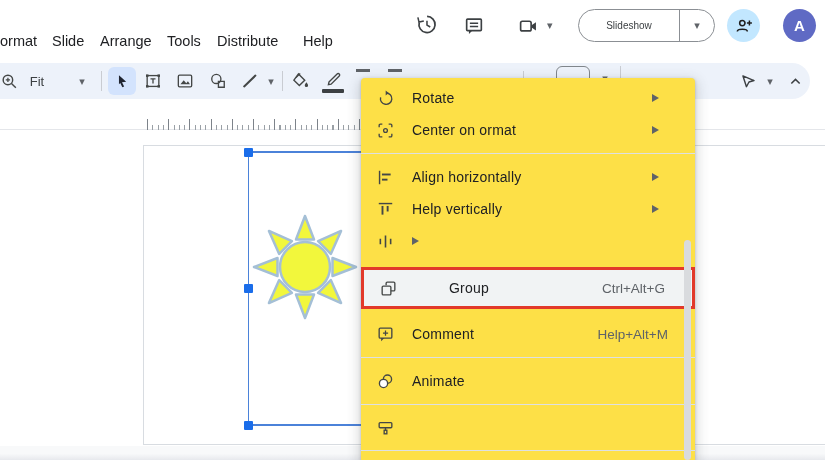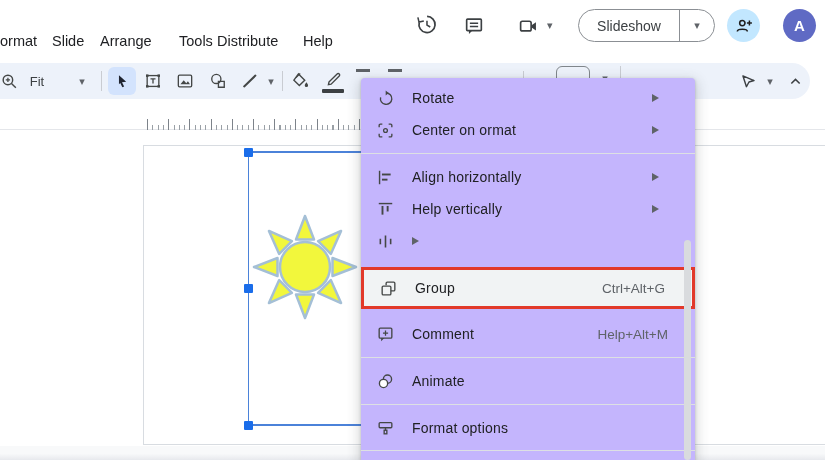--- a/index.html
+++ b/index.html
@@ -6,21 +6,21 @@
   #app{position:relative;width:825px;height:460px;overflow:hidden;background:#fff;
        font-family:"Liberation Sans",sans-serif;-webkit-font-smoothing:antialiased;}
   .abs{position:absolute;}
 
   
   .menubar-item{position:absolute;top:33px;font-size:14.5px;color:#202124;cursor:default;}
   .tb-icon{position:absolute;display:flex;align-items:center;justify-content:center;}
   .caret{font-size:11px;color:#5f6368;line-height:1;}
   .slideshow-btn{position:absolute;left:578px;top:9px;width:137px;height:33px;border:1px solid #8b8f94;
       border-radius:17px;display:flex;align-items:center;background:#fff;box-sizing:border-box;}
-  .slideshow-label{flex:1;text-align:center;font-size:14px;color:#3c4043;}
+  .slideshow-label{flex:1;text-align:center;font-size:10px;color:#3c4043;}
   .slideshow-sep{width:1px;height:100%;background:#8b8f94;}
   .slideshow-caret{width:34px;text-align:center;}
   .circle-btn{position:absolute;border-radius:50%;display:flex;align-items:center;justify-content:center;}
   .share-btn{left:727px;top:9px;width:33px;height:33px;background:#c2e7ff;}
   .avatar{left:783px;top:9px;width:33px;height:33px;background:#5f6ac4;color:#fff;font-size:15px;font-weight:bold;}
 
   
   .toolbar{position:absolute;left:-20px;top:63px;width:830px;height:36px;background:#edf2fa;border-radius:20px;}
   .tool{position:absolute;top:63px;height:36px;display:flex;align-items:center;justify-content:center;}
   .tool-divider{position:absolute;top:71px;width:1px;height:20px;background:#c9ccd2;}
@@ -41,46 +41,46 @@
   .slide{position:absolute;left:143px;top:145px;width:690px;height:300px;background:#fff;
       border:1px solid #d8dce1;box-sizing:border-box;}
   .workspace-bottom{position:absolute;left:0;top:446px;width:825px;height:14px;
       background:linear-gradient(#f8f9fa 55%,#e7e9ed);}
 
   
   .sel-line{position:absolute;background:#4b82d9;}
   .sel-handle{position:absolute;width:9px;height:9px;background:#1a6dea;border-radius:1px;}
 
   
-  .ctx-menu{position:absolute;left:361px;top:78px;width:334px;height:382px;background:#c4b5fd;
+  .ctx-menu{position:absolute;left:361px;top:78px;width:334px;height:382px;background:#fde047;
       border-radius:4px 4px 0 0;box-shadow:0 1px 3px rgba(60,64,67,.3),0 4px 12px 3px rgba(60,64,67,.18);
       padding-top:4px;box-sizing:border-box;z-index:10;}
   .mi{height:32px;display:flex;align-items:center;padding:0 14px;cursor:default;}
   .mic{width:20px;height:20px;margin-right:17px;display:flex;align-items:center;justify-content:center;flex:none;}
   .mil{flex:1;font-size:14px;color:#202124;letter-spacing:.2px;white-space:nowrap;}
   .mis{font-size:13.5px;color:#5f6368;margin-right:13px;}
   .sub-arrow{width:0;height:0;border-left:7px solid #5f6368;border-top:4.5px solid transparent;
       border-bottom:4.5px solid transparent;margin-right:22px;}
   .mdiv{height:1px;background:#dde0e3;margin:7px 0;}
   .group-box{border:3px solid #e2392a;margin-top:10px;}
-  .group-row{height:36px;background:#f1f3f4;}
+  .group-row{height:36px;background:#f1f3f4;gap:34px;}
   .mi-comment{margin-top:9px;}
   .ctx-scrollbar{position:absolute;right:4px;top:162px;width:7px;height:220px;background:#d9dbde;border-radius:4px;}
 
   svg.ic{display:block;}
 </style>
 </head>
 <body>
 
 <div id="app">
 
   <div class="menubar-item" style="left:0">ormat</div>
   <div class="menubar-item" style="left:52px">Slide</div>
   <div class="menubar-item" style="left:100px">Arrange</div>
-  <div class="menubar-item" style="left:179px">Tools</div>
+  <div class="menubar-item" style="left:167px">Tools</div>
   <div class="menubar-item" style="left:217px">Distribute</div>
   <div class="menubar-item" style="left:303px">Help</div>
 
   <div class="tb-icon" style="left:415px;top:13px">
     <svg class="ic" width="23" height="23" viewBox="0 0 24 24" fill="none" stroke="#3c4043" stroke-width="1.8">
       <path d="M12.6 3.6a8.4 8.4 0 1 1-8.2 6.3"></path>
       <path d="M12.5 8v4.6l3.4 2" stroke-width="1.6"></path>
       <path d="M3 4.5l1.2 5 5-1.2" stroke-width="1.6"></path>
     </svg>
   </div>
@@ -323,21 +323,20 @@
     <div class="mdiv"></div>
 
     <div class="mi">
       <span class="mic">
         <svg class="ic" width="19" height="19" viewBox="0 0 24 24" fill="none" stroke="#444746" stroke-width="1.7">
           <rect x="4" y="4.5" width="16" height="6.5" rx="1.2"></rect>
           <path d="M12 11v3.2"></path>
           <rect x="10.3" y="14.2" width="3.4" height="4.5"></rect>
         </svg>
       </span>
-      <span class="mil">Format options</span>
     </div>
 
     <div class="mdiv" style="margin-top:6px"></div>
 
     <div class="ctx-scrollbar"></div>
   </div>
 
 </div>
 
 </body></html>

